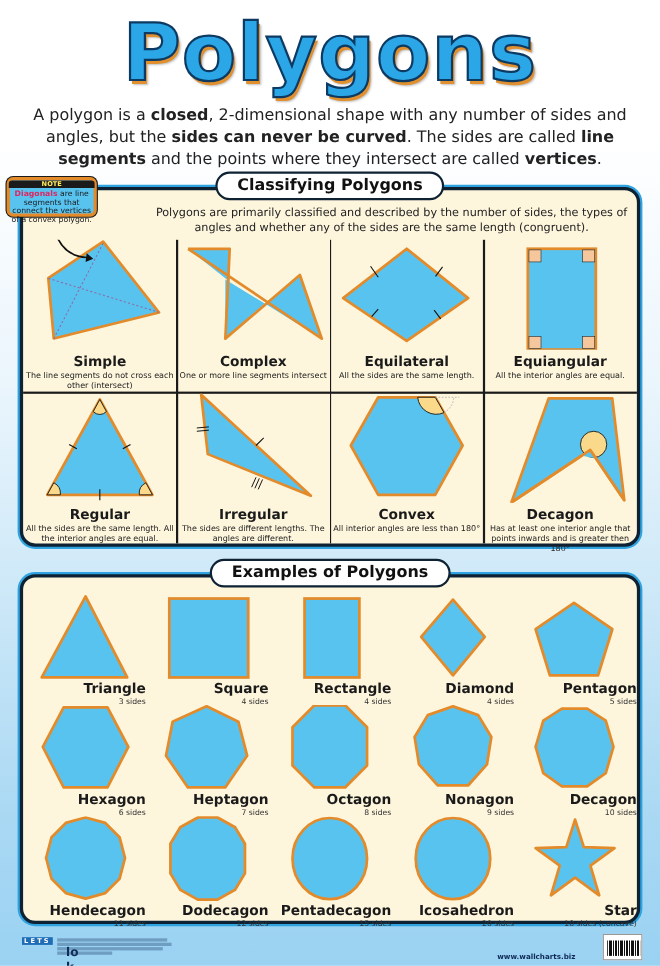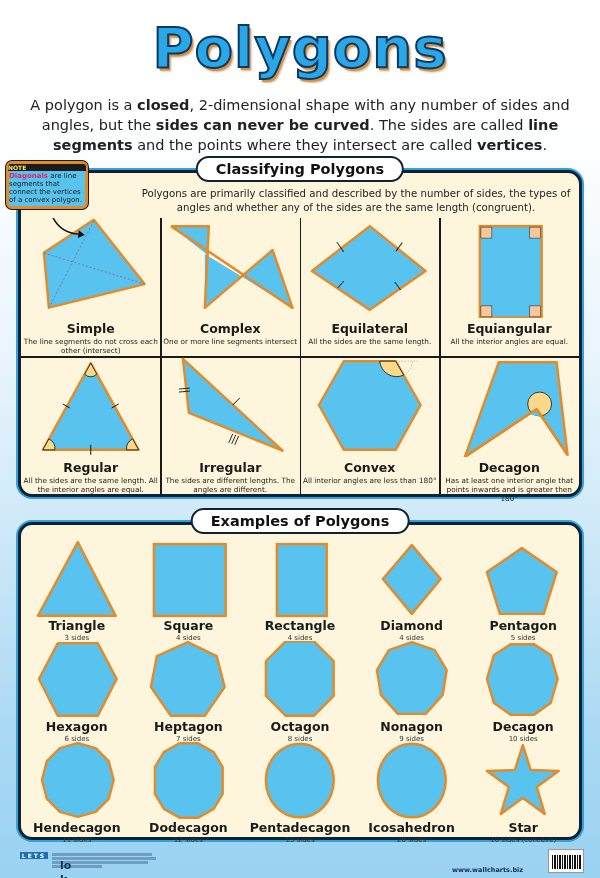--- a/index.html
+++ b/index.html
@@ -6,21 +6,21 @@
   html, body { width: 600px; height: 878px; overflow: hidden; }
   body {
     font-family: "DejaVu Sans", sans-serif;
     background: linear-gradient(180deg, #ffffff 0%, #ffffff 14%, #eaf5fc 40%, #cfe9f8 60%, #a9d8f3 85%, #9ad2f2 100%);
     position: relative;
     color: #1a1a1a;
   }
   .title {
     position: absolute; left: 0; top: 4px; width: 600px; text-align: center;
     font-family: "DejaVu Sans", sans-serif; font-weight: bold;
-    font-size: 56px; letter-spacing: 1px;
+    font-size: 72px; letter-spacing: 1px;
     color: #2ba6e6;
     -webkit-text-stroke: 2px #0d3a63;
     text-shadow: 0 0 0 #e38b2a, 2px 3px 0 #e0902f, 3px 4px 2px rgba(0,0,0,0.25);
     line-height: 88px;
   }
   .intro {
     position: absolute; left: 30px; top: 95px; width: 540px;
     text-align: center; font-size: 14.5px; line-height: 20px; color: #222;
   }
   .intro b { font-weight: bold; }
@@ -38,24 +38,24 @@
     position: absolute; top: -17px; left: 50%; transform: translateX(-50%);
     background: #fff; border: 2.5px solid #0e2233; border-radius: 14px;
     padding: 3px 18px; font-weight: bold; font-size: 14.5px; white-space: nowrap;
     color: #111;
   }
   .classify-desc {
     position: absolute; left: 120px; top: 14px; width: 430px; text-align: center;
     font-size: 10.2px; line-height: 14px; color: #222;
   }
   .note {
-    position: absolute; left: 6px; top: 161px; width: 82px; height: 48px;
+    position: absolute; left: 6px; top: 161px; width: 82px; height: 36px;
     background: #59c3f0; border: 3px solid #e38b2a; border-radius: 6px;
     box-shadow: 0 0 0 1px #1a1a1a;
-    font-size: 7px; line-height: 8px; color: #1a1a1a;
+    text-align: center; font-size: 7px; line-height: 8px; color: #1a1a1a;
     z-index: 5; padding-top: 1px;
   }
   .note .note-head {
     background: #1b1b1b; color: #ffe95a; font-weight: bold; font-size: 6px;
     line-height: 7px; margin: -1px -1px 1px -1px; border-radius: 3px 3px 0 0;
   }
   .note .diag { color: #e0245e; font-weight: bold; }
 
   .grid {
     position: absolute; left: 0; top: 45px; width: 558px; height: 276px;
@@ -64,21 +64,21 @@
     position: absolute; width: 139.5px; height: 138px; text-align: center;
   }
   .cell .shape { position: absolute; left: 0; top: 0; width: 139.5px; height: 100px; }
   .cell .cname { position: absolute; left: 0; top: 103px; width: 100%; font-weight: bold; font-size: 12.5px; }
   .cell .cdesc { position: absolute; left: 0; top: 119px; width: 100%; font-size: 7.3px; line-height: 9px; color: #222; }
   .vline { position: absolute; top: 0; width: 1.5px; height: 276px; background: #1a1a1a; }
   .hline { position: absolute; left: 0; top: 138px; width: 558px; height: 1.5px; background: #1a1a1a; }
 
   .ex-grid { position: absolute; left: 0; top: 12px; width: 558px; height: 300px; }
   .ex {
-    position: absolute; width: 111.6px; height: 102px; text-align: center;
+    position: absolute; width: 111.6px; height: 102px; text-align: right;
   }
   .ex .shape { position: absolute; left: 0; top: 0; width: 111.6px; height: 78px; }
   .ex .ename { position: absolute; left: 0; top: 78px; width: 100%; font-weight: bold; font-size: 12.5px; }
   .ex .esides { position: absolute; left: 0; top: 94px; width: 100%; font-size: 7px; color: #333; }
 
   .footer-logo { position: absolute; left: 20px; top: 852px; width: 28px; height: 22px; }
   .logo-lets { background: #1f6db6; color: #fff; font-size: 6px; font-weight: bold; letter-spacing: 2px; text-align: center; line-height: 7px; }
   .logo-look { background: #fff; color: #0e2a55; font-size: 11px; font-weight: bold; text-align: center; line-height: 14px; margin-left: 40px; }
   .footer-copy { position: absolute; left: 52px; top: 852px; width: 110px; font-size: 3px; line-height: 4px; color: #1a3b66; }
   .footer-url { position: absolute; left: 452px; top: 866px; font-size: 6.5px; font-weight: bold; color: #0e2a55; }

